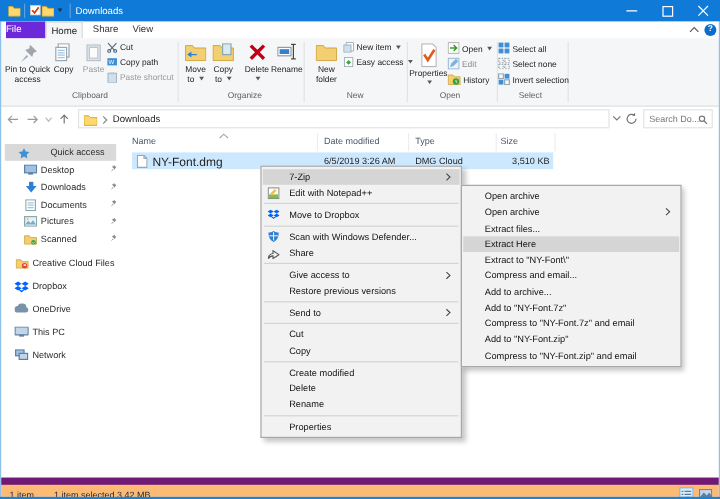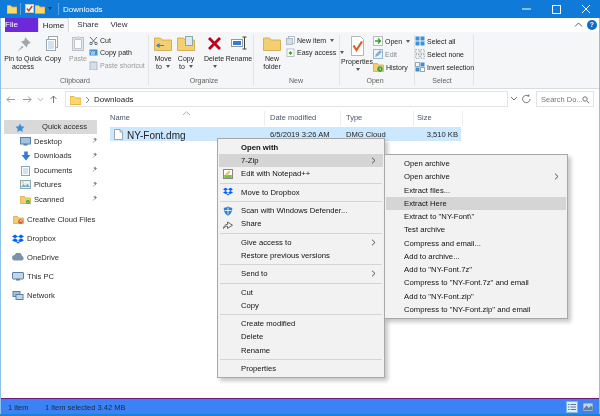--- a/index.html
+++ b/index.html
@@ -39,21 +39,21 @@
 #selrow{position:absolute;left:13px;top:17px;width:351px;height:14px;background:#cce8ff}
 
 .menu{position:absolute;background:#f2f2f2;border:1px solid #a8a8a8;box-shadow:3px 3px 4px rgba(0,0,0,0.22);padding:2px 1px;font-size:7.7px;color:#111}
 .mi{position:relative;height:13.2px;line-height:13.2px;padding-left:22px;white-space:nowrap}
 .mi.hl{background:#d5d5d5}
 .msep{height:1px;background:#d4d4d4;margin:2.1px 1px}
 .arrow{position:absolute;right:7px;top:3.2px}
 .micon{position:absolute;left:4px;top:1.5px}
 #submenu .mi{padding-left:18px;height:13.25px;line-height:13.25px}
 
-#status{position:absolute;left:1px;top:398px;width:598px;height:16px;background:#3b82f6;border-top:1px solid #701a75;font-size:7.5px;color:#222c3c}
+#status{position:absolute;left:1px;top:398px;width:598px;height:16px;background:#fdba74;border-top:6px solid #701a75;font-size:7.5px;color:#222c3c}
 
 #bleft{position:absolute;left:0;top:18px;width:1px;height:398px;background:#8fc0e9}
 #bright{position:absolute;right:0;top:18px;width:1px;height:398px;background:#8fc0e9}
 #bbot{position:absolute;left:0;top:414px;width:600px;height:2px;background:#1883d7}
 </style></head>
 <body>
 
 <div id="titlebar">
   <svg class="a" style="left:7px;top:4px" width="10" height="10">
       <path d="M0 1.5h3.6l1.3 1.5H10v6.5H0z" fill="#ffd86b" stroke="#d8a938" stroke-width="0.8"></path>
@@ -390,21 +390,20 @@
       <path d="M0.5 0.5h5.5L8.5 3v7.5h-8z" fill="#fff" stroke="#9aa7b0"></path>
       <path d="M6 0.5V3h2.5" fill="none" stroke="#9aa7b0"></path>
     </svg>
   <div class="a" style="left:30px;top:20px;font-size:10px">NY-Font.dmg</div>
   <div class="a" style="left:173px;top:20px;font-size:7.6px">6/5/2019 3:26 AM</div>
   <div class="a" style="left:249px;top:20px;font-size:7.6px">DMG Cloud</div>
   <div class="a" style="right:141px;top:20px;font-size:7.6px">3,510 KB</div>
 </div>
 
 <div class="menu" id="menu" style="left:217px;top:138px;width:168px">
-  <div class="mi" style="font-weight:bold">Open with</div>
   <div class="mi hl">7-Zip<svg class="arrow" width="5" height="7">
         <path d="M1 0.7l3 2.8-3 2.8" stroke="#444" fill="none" stroke-width="0.9"></path>
       </svg></div>
   <div class="mi"><svg class="micon" width="10" height="10" viewBox="0 0 10 10">
         <rect x="0.5" y="0.5" width="9" height="9" fill="#fff" stroke="#888"></rect>
         <rect x="1.2" y="6" width="7.6" height="3.2" fill="#7bc043"></rect>
         <path d="M2 5.5l4-4 1.5 1.5-4 4z" fill="#f0c04a"></path>
       </svg>Edit with Notepad++</div>
   <div class="msep"></div>
   <div class="mi"><svg class="micon" width="10" height="9" viewBox="0 0 12 10">
@@ -445,21 +444,20 @@
 </div>
 
 <div class="menu" id="submenu" style="left:384px;top:154px;width:184px">
   <div class="mi">Open archive</div>
   <div class="mi">Open archive<svg class="arrow" width="5" height="7">
         <path d="M1 0.7l3 2.8-3 2.8" stroke="#444" fill="none" stroke-width="0.9"></path>
       </svg></div>
   <div class="mi">Extract files...</div>
   <div class="mi hl">Extract Here</div>
   <div class="mi">Extract to "NY-Font\"</div>
-  <div class="mi">Test archive</div>
   <div class="mi">Compress and email...</div>
   <div class="mi">Add to archive...</div>
   <div class="mi">Add to "NY-Font.7z"</div>
   <div class="mi">Compress to "NY-Font.7z" and email</div>
   <div class="mi">Add to "NY-Font.zip"</div>
   <div class="mi">Compress to "NY-Font.zip" and email</div>
 </div>
 
 <div id="status">
   <div class="a" style="left:7px;top:4px">1 item</div>

